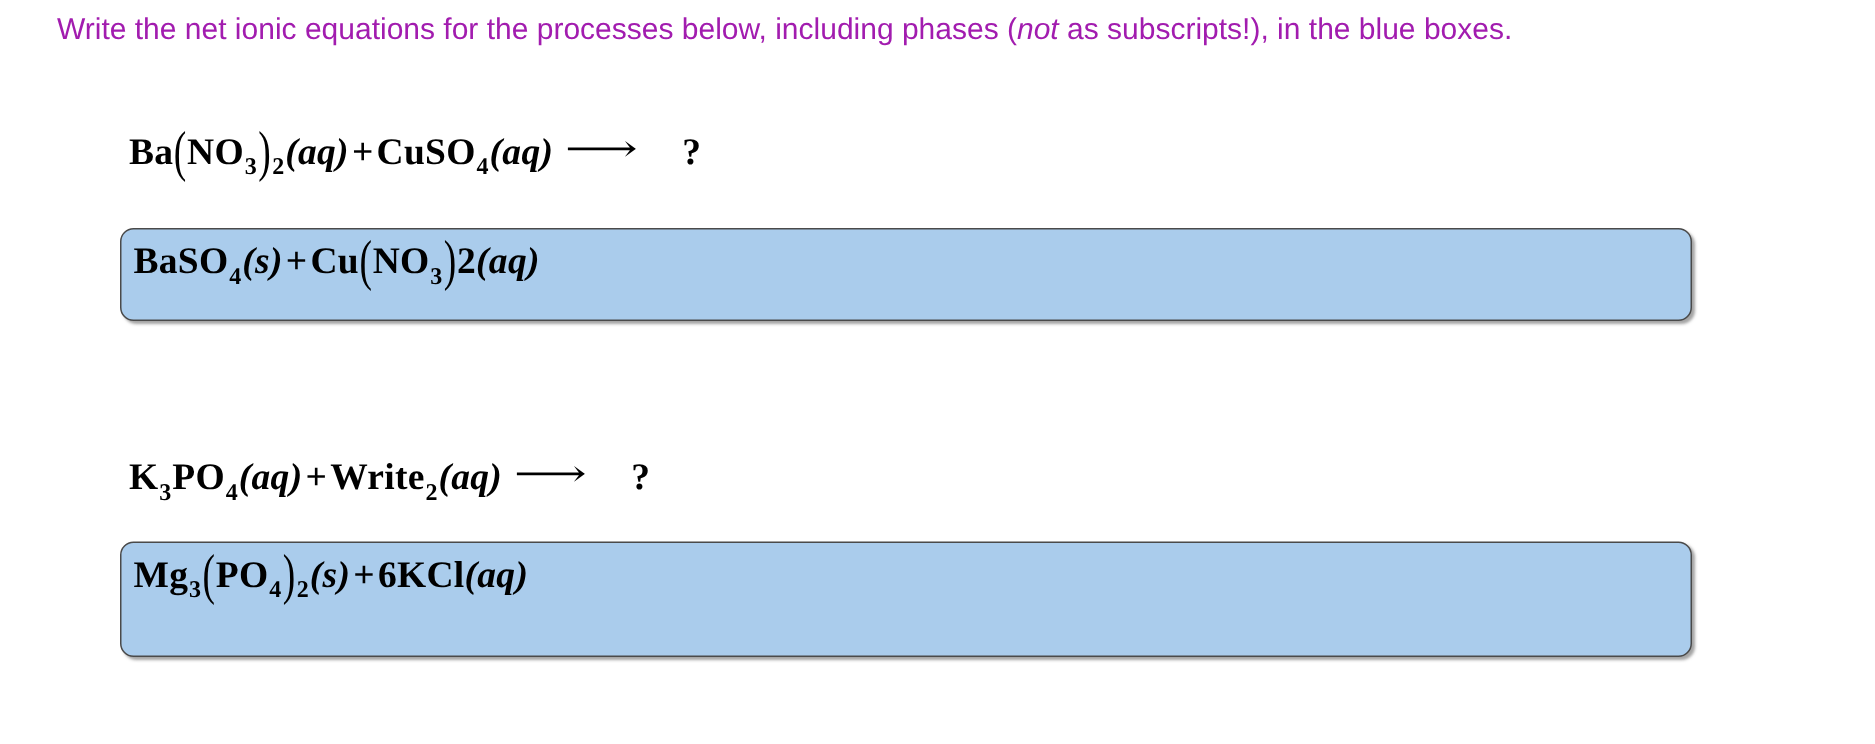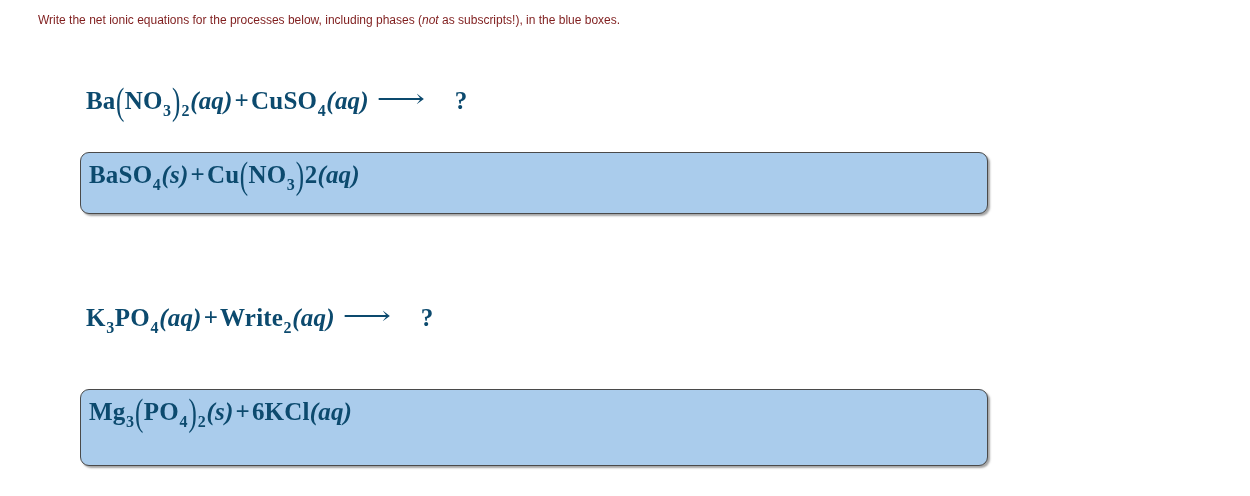--- a/index.html
+++ b/index.html
@@ -15,34 +15,34 @@
     position: relative;
   }
 
   
   .instruction {
     position: absolute;
     left: 38px;
     top: 10px;
     width: 1165px;
     font-family: "Liberation Sans", sans-serif;
-    font-size: 12px;
+    font-size: 20px;
     line-height: 21px;
-    color: #7f1d1d;
+    color: #a21caf;
     font-weight: 400;
   }
   .instruction .ital {
     font-style: italic;
   }
 
   
   .eq {
     font-family: "Liberation Serif", "DejaVu Serif", serif;
     font-weight: bold;
-    color: #0c4a6e;
+    color: #000000;
     white-space: nowrap;
     letter-spacing: 0.2px;
   }
   .eq .sub {
     font-size: 0.64em;
     vertical-align: -0.42em;
     font-weight: bold;
     padding: 0 0.5px;
   }
   .eq .paren {
@@ -79,35 +79,34 @@
     left: 86px;
     font-size: 25px;
   }
   #prompt-1 { top: 86px; }
   #prompt-2 { top: 303px; }
 
   
   .answer-box {
     position: absolute;
     left: 80px;
-    width: 908px;
+    width: 1048px;
     background: #aaccec;
     border: 1px solid #4a4a4a;
     border-radius: 9px;
     box-sizing: border-box;
     box-shadow: 2px 2px 2px rgba(90, 90, 90, 0.55);
   }
   #answer-box-1 {
     top: 152px;
     height: 62px;
   }
   #answer-box-2 {
     top: 361px;
     height: 77px;
-    margin-top: 28px;
   }
   .answer-text {
     position: absolute;
     left: 8px;
     top: 5px;
     font-size: 25px;
     line-height: 34px;
   }
 </style>
 </head>

